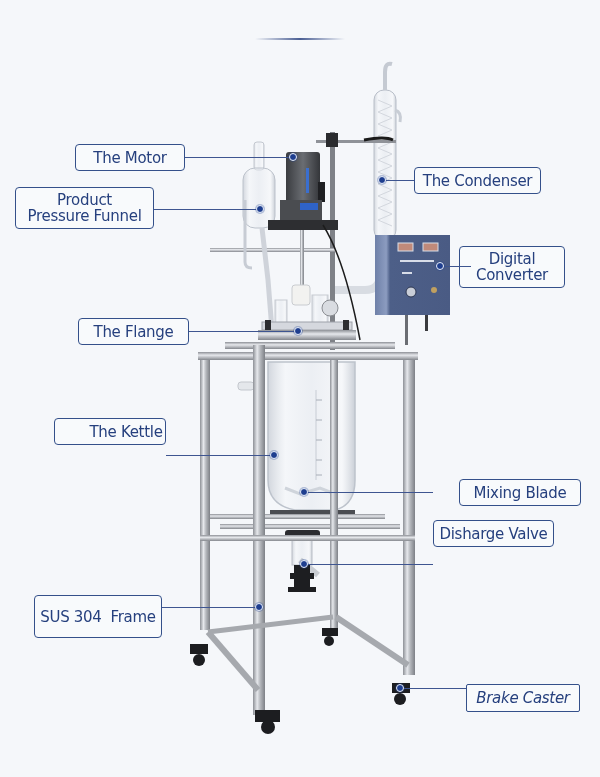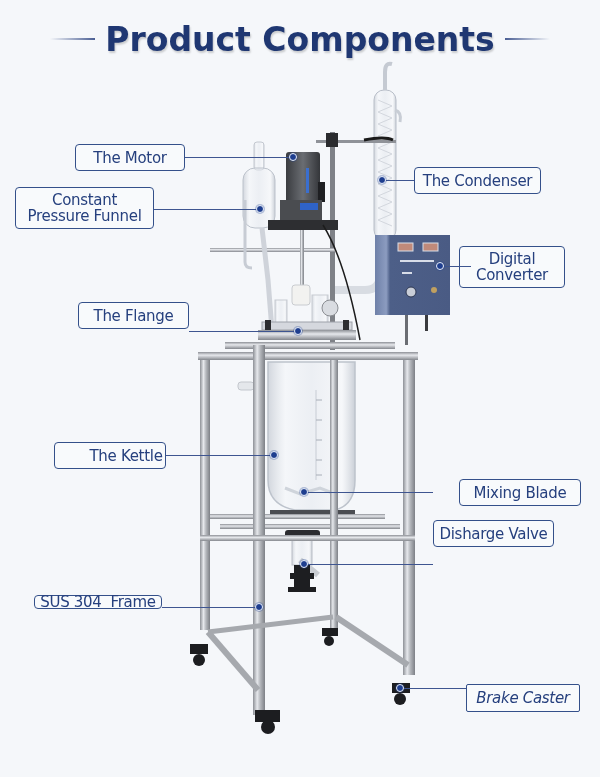--- a/index.html
+++ b/index.html
@@ -12,21 +12,20 @@
   .label.square { border-radius: 2px; }
   .leader { position: absolute; height: 1.3px; background: #3e5590; }
   .dot { position: absolute; width: 8px; height: 8px; border-radius: 50%; background: #1e3e8f; border: 1.5px solid #e8eef8; box-shadow: 0 0 0 1px rgba(30,62,143,0.3); }
   svg.machine { position: absolute; left: 0; top: 0; }
 </style>
 </head>
 <body>
 
 <div class="title-wrap">
   <div class="title-line"></div>
-  <div class="title">Product Components</div>
   <div class="title-line right"></div>
 </div>
 
 <svg class="machine" width="600" height="777" viewBox="0 0 600 777">
   <defs>
     <linearGradient id="steel" x1="0" x2="1" y1="0" y2="0">
       <stop offset="0" stop-color="#8d9096"></stop>
       <stop offset="0.35" stop-color="#e6e8ec"></stop>
       <stop offset="0.6" stop-color="#b5b8bd"></stop>
       <stop offset="1" stop-color="#7d8086"></stop>
@@ -163,64 +162,64 @@
   </g>
 </svg>
 
 <div class="label" style="left:75px;top:144px;width:110px;height:27px;">
   <span>The Motor</span>
 </div>
 <div class="leader" style="left:185px;top:157px;width:108px;"></div>
 <div class="dot" style="left:289px;top:153px;"></div>
 
 <div class="label" style="left:15px;top:187px;width:139px;height:42px;">
-  <span>Constant</span>
+  <span>Product</span>
   <span>Pressure Funnel</span>
 </div>
 <div class="leader" style="left:154px;top:209px;width:105px;"></div>
 <div class="dot" style="left:256px;top:205px;"></div>
 
 <div class="label" style="left:414px;top:167px;width:127px;height:27px;justify-content:center;">
   <span>The Condenser</span>
 </div>
 <div class="leader" style="left:386px;top:180px;width:28px;"></div>
 <div class="dot" style="left:378px;top:176px;"></div>
 
 <div class="label" style="left:459px;top:246px;width:106px;height:42px;">
   <span>Digital</span>
   <span>Converter</span>
 </div>
 <div class="leader" style="left:440px;top:266px;width:31px;"></div>
 <div class="dot" style="left:436px;top:262px;"></div>
 
-<div class="label" style="left:78px;top:302px;width:111px;height:27px;text-align:right;">
+<div class="label" style="left:78px;top:318px;width:111px;height:27px;text-align:right;">
   <span>The Flange</span>
 </div>
 <div class="leader" style="left:189px;top:331px;width:110px;"></div>
 <div class="dot" style="left:294px;top:327px;"></div>
 
-<div class="label" style="left:54px;top:442px;width:112px;height:27px;padding-left:40px;">
+<div class="label" style="left:54px;top:418px;width:112px;height:27px;padding-left:40px;">
   <span>The Kettle</span>
 </div>
 <div class="leader" style="left:166px;top:455px;width:109px;"></div>
 <div class="dot" style="left:270px;top:451px;"></div>
 
 <div class="label" style="left:459px;top:479px;width:122px;height:27px;">
   <span>Mixing Blade</span>
 </div>
 <div class="leader" style="left:305px;top:492px;width:128px;"></div>
 <div class="dot" style="left:300px;top:488px;"></div>
 
 <div class="label" style="left:433px;top:520px;width:121px;height:27px;">
   <span>Disharge Valve</span>
 </div>
 <div class="leader" style="left:305px;top:564px;width:128px;"></div>
 <div class="dot" style="left:300px;top:560px;"></div>
 
-<div class="label" style="left:34px;top:595px;width:128px;height:14px;">
+<div class="label" style="left:34px;top:595px;width:128px;height:43px;">
   <span style="white-space:pre;">SUS 304  Frame</span>
 </div>
 <div class="leader" style="left:162px;top:607px;width:95px;"></div>
 <div class="dot" style="left:255px;top:603px;"></div>
 
 <div class="label square" style="left:466px;top:684px;width:114px;height:28px;font-style:italic;">
   <span>Brake Caster</span>
 </div>
 <div class="leader" style="left:404px;top:688px;width:62px;"></div>
 <div class="dot" style="left:396px;top:684px;"></div>

